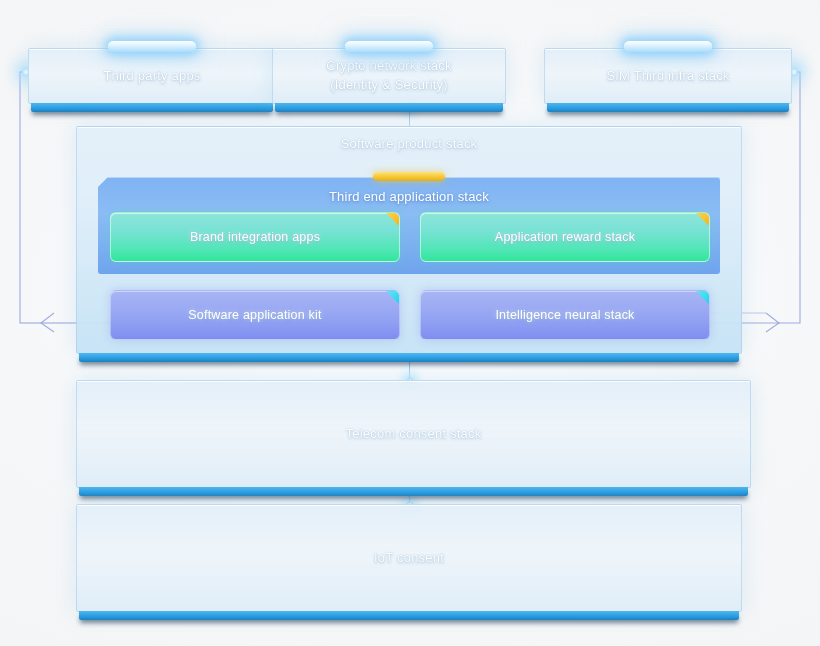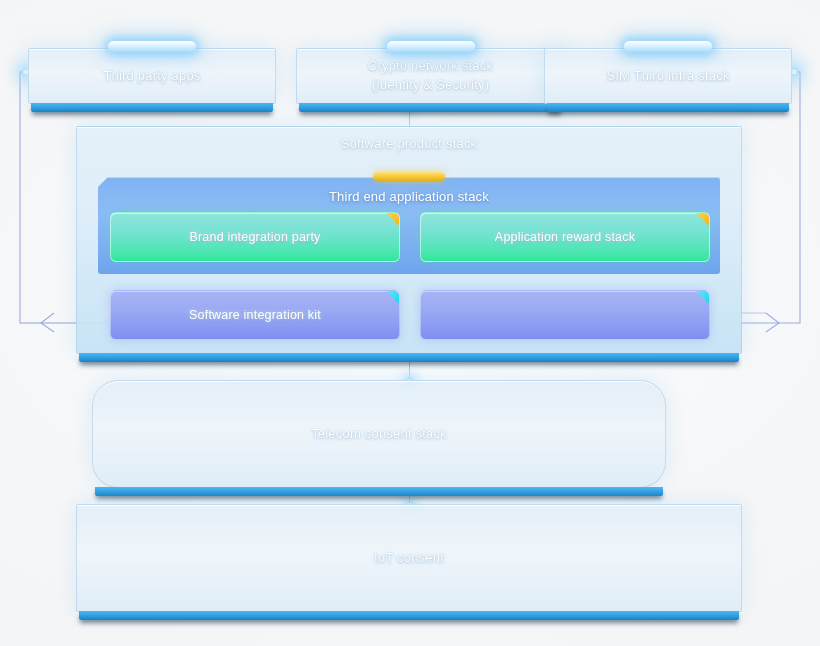--- a/index.html
+++ b/index.html
@@ -80,21 +80,21 @@
       0 1px 3px rgba(90,140,185,0.55),
       0 0 1px rgba(120,170,210,0.9);
     pointer-events: none;
     user-select: none;
     padding: 0 10px;
     white-space: pre-line;
   }
 
   
   #top-row-third-party { left: 28px;  top: 48px; width: 248px; height: 56px; }
-  #top-row-crypto      { left: 296px; top: 48px; width: 269px; height: 56px; }
+  #top-row-crypto      { left: 272px; top: 48px; width: 234px; height: 56px; }
   #top-row-sim         { left: 544px; top: 48px; width: 248px; height: 56px; }
 
   
   #software-product-stack {
     left: 76px;
     top: 126px;
     width: 666px;
     height: 228px;
     align-items: flex-start;
     justify-content: center;
@@ -204,21 +204,21 @@
   .corner-gold  { background: linear-gradient(135deg, #ffd24a 0%, #f0b51c 100%); clip-path: polygon(100% 0, 100% 100%, 0 0); }
   .corner-cyan  { background: linear-gradient(135deg, #5fe8f5 0%, #1fd4ea 100%); clip-path: polygon(100% 0, 100% 100%, 0 0); }
 
   
   #chip-brand-integration   { left: 110px; top: 212px; width: 290px; }
   #chip-application-reward  { left: 420px; top: 212px; width: 290px; }
   #chip-software-dev-kit    { left: 110px; top: 290px; width: 290px; }
   #chip-intelligence-neural { left: 420px; top: 290px; width: 290px; }
 
   
-  #telecom-consent-stack { left: 92px; top: 380px; width: 574px; height: 108px; border-radius: 26px; }
+  #telecom-consent-stack { left: 76px; top: 380px; width: 675px; height: 108px; }
   #iot-sensor            { left: 76px; top: 504px; width: 666px; height: 108px; }
 
   
   .vline {
     position: absolute;
     width: 1px;
     background: linear-gradient(180deg, rgba(120,180,225,0.9), rgba(150,195,230,0.55));
   }
   .glow-dot {
     position: absolute;
@@ -297,33 +297,34 @@
     <span class="label">Software product stack</span>
   </div>
 
   <div id="front-end-application-stack">
     <span class="label">Third end application stack</span>
   </div>
   <div class="gold-tab" style="left:409px; top:172px;"></div>
 
   <div class="chip chip-green" id="chip-brand-integration">
     <span class="corner corner-gold"></span>
-    <span class="label">Brand integration party</span>
+    <span class="label">Brand integration apps</span>
   </div>
   <div class="chip chip-green" id="chip-application-reward">
     <span class="corner corner-gold"></span>
     <span class="label">Application reward stack</span>
   </div>
 
   <div class="chip chip-purple" id="chip-software-dev-kit">
     <span class="corner corner-cyan"></span>
-    <span class="label">Software integration kit</span>
+    <span class="label">Software application kit</span>
   </div>
   <div class="chip chip-purple" id="chip-intelligence-neural">
     <span class="corner corner-cyan"></span>
+    <span class="label">Intelligence neural stack</span>
   </div>
 
   <div class="card" id="telecom-consent-stack">
     <span class="label">Telecom consent stack</span>
   </div>
 
   <div class="card" id="iot-sensor">
     <span class="label">IoT consent</span>
   </div>
 

